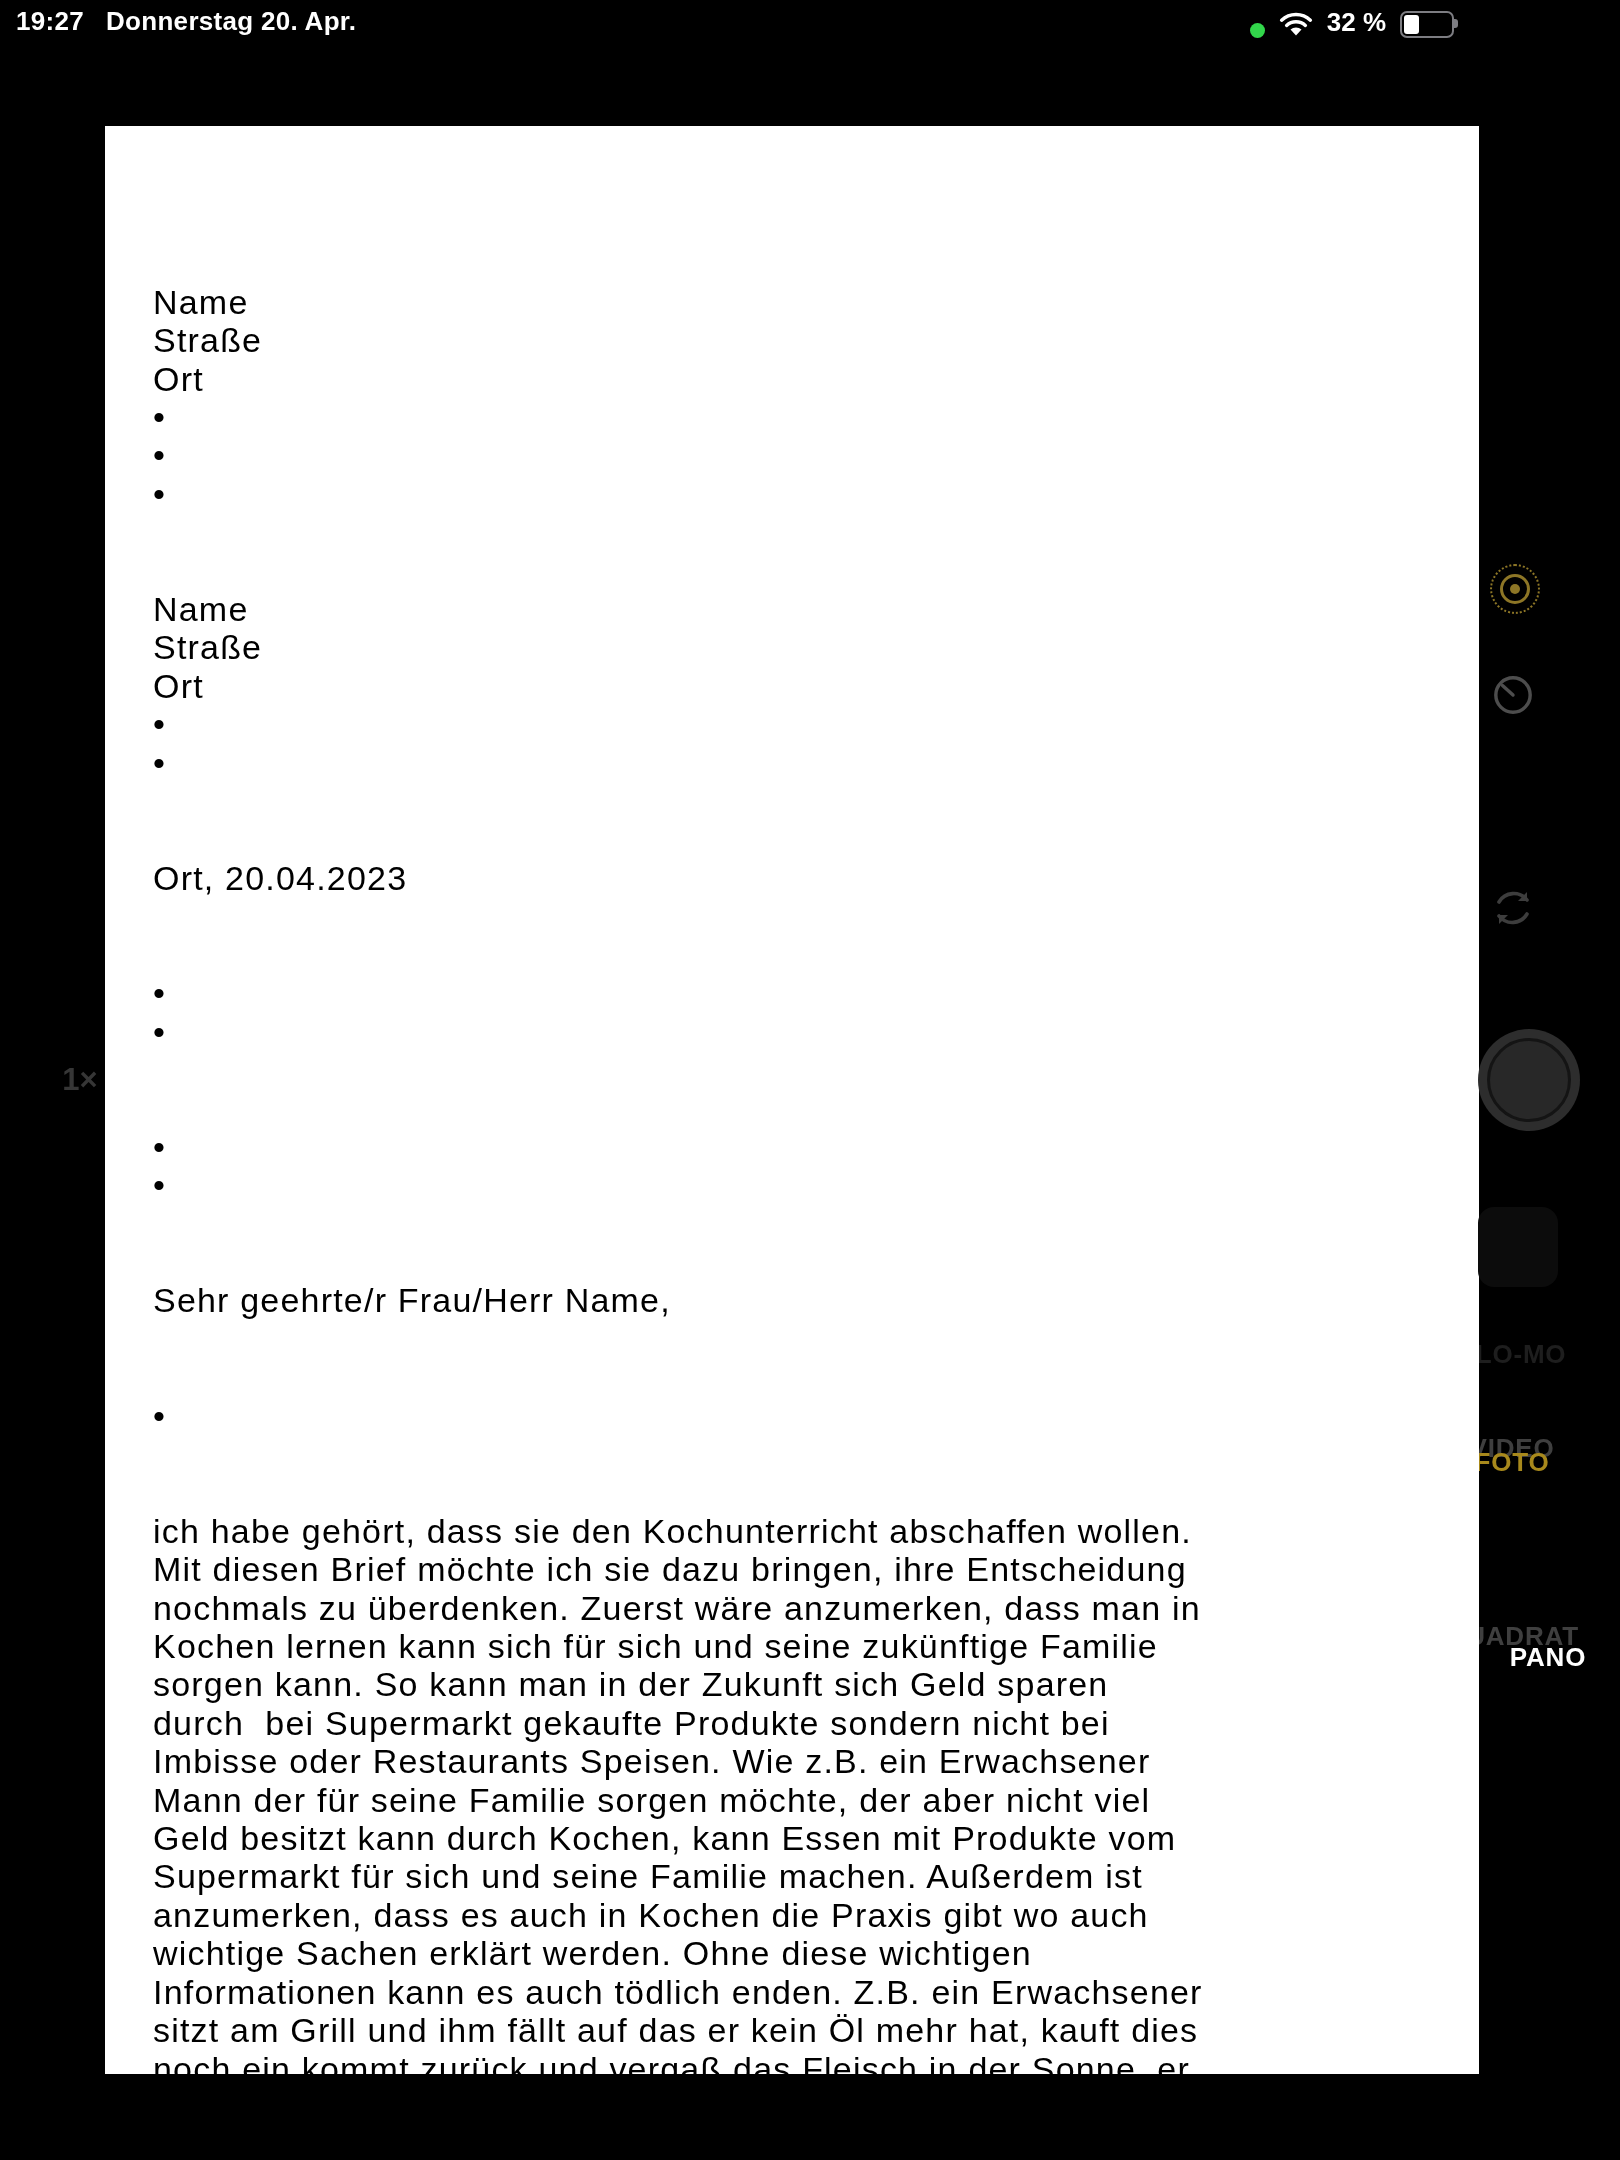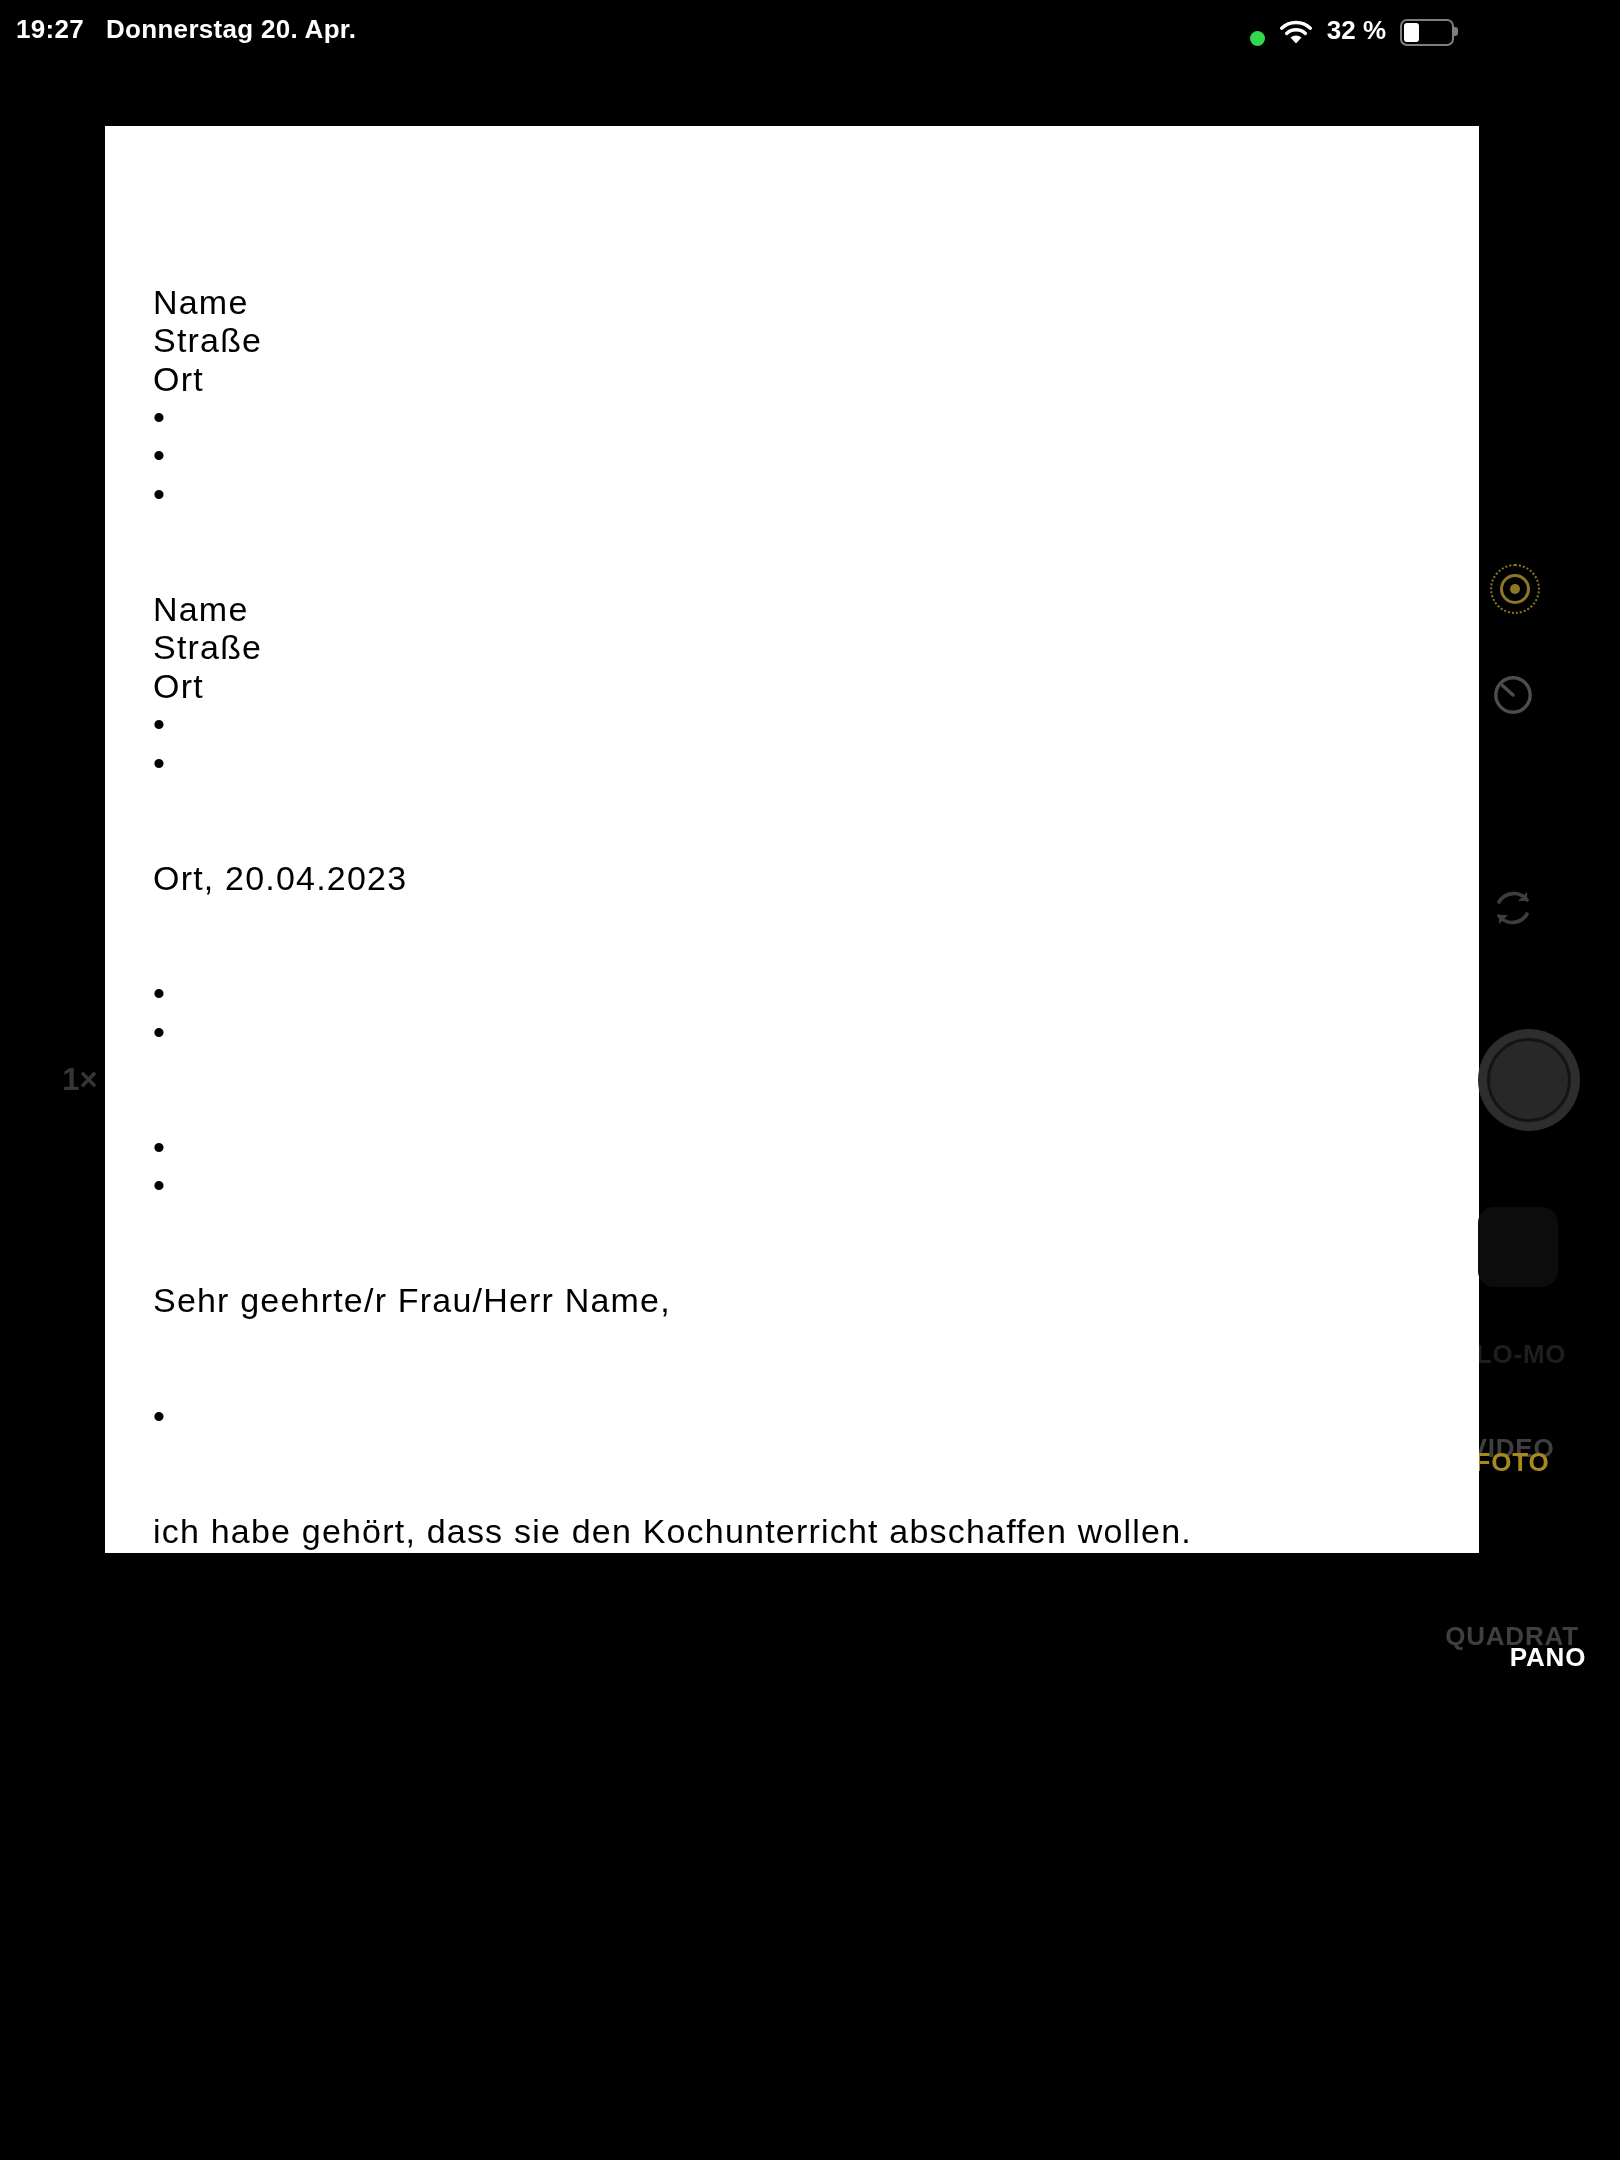--- a/index.html
+++ b/index.html
@@ -5,21 +5,20 @@
   html,body{margin:0;padding:0;background:#000;}
   body{
     width:1620px;height:2160px;position:relative;overflow:hidden;
     font-family:"Liberation Sans", sans-serif;
   }
 
   
   .statusbar{
     position:absolute;left:0;top:0;width:1464px;height:44px;z-index:20;
     color:#fff;
-    margin-top:8px;
   }
   .sb-left{
     position:absolute;left:16px;top:6px;display:flex;gap:22px;align-items:baseline;
     font-size:26px;font-weight:600;letter-spacing:.3px;
   }
   .sb-right{
     position:absolute;right:10px;top:6px;display:flex;gap:14px;align-items:flex-end;height:32px;
     font-size:26px;font-weight:600;
   }
   .rec-dot{width:15px;height:15px;border-radius:50%;background:#32d74b;}
@@ -35,21 +34,21 @@
     color:#3f3f3f;
   }
   .mode-slomo{top:1339px;color:#1e1e1e;}
   .mode-video{top:1433px;color:#3f3f3f;}
   .mode-foto{top:1447px;color:#a8891c;}
   .mode-quadrat{top:1621px;color:#3f3f3f;}
   .mode-pano{top:1642px;color:#ffffff;margin-left:36px;}
 
   
   .document{
-    position:absolute;left:105px;top:126px;width:1374px;height:1427px;
+    position:absolute;left:105px;top:126px;width:1374px;height:1948px;
     background:#fff;z-index:5;
   }
   .letter{
     position:absolute;left:48px;top:80px;width:1271px;
     color:#000;font-size:34px;line-height:38.4px;letter-spacing:1.2px;
     white-space:pre;
   }
   .letter .block{white-space:pre;}
   .date-line{text-align:left;}
   .subject{font-weight:700;}

